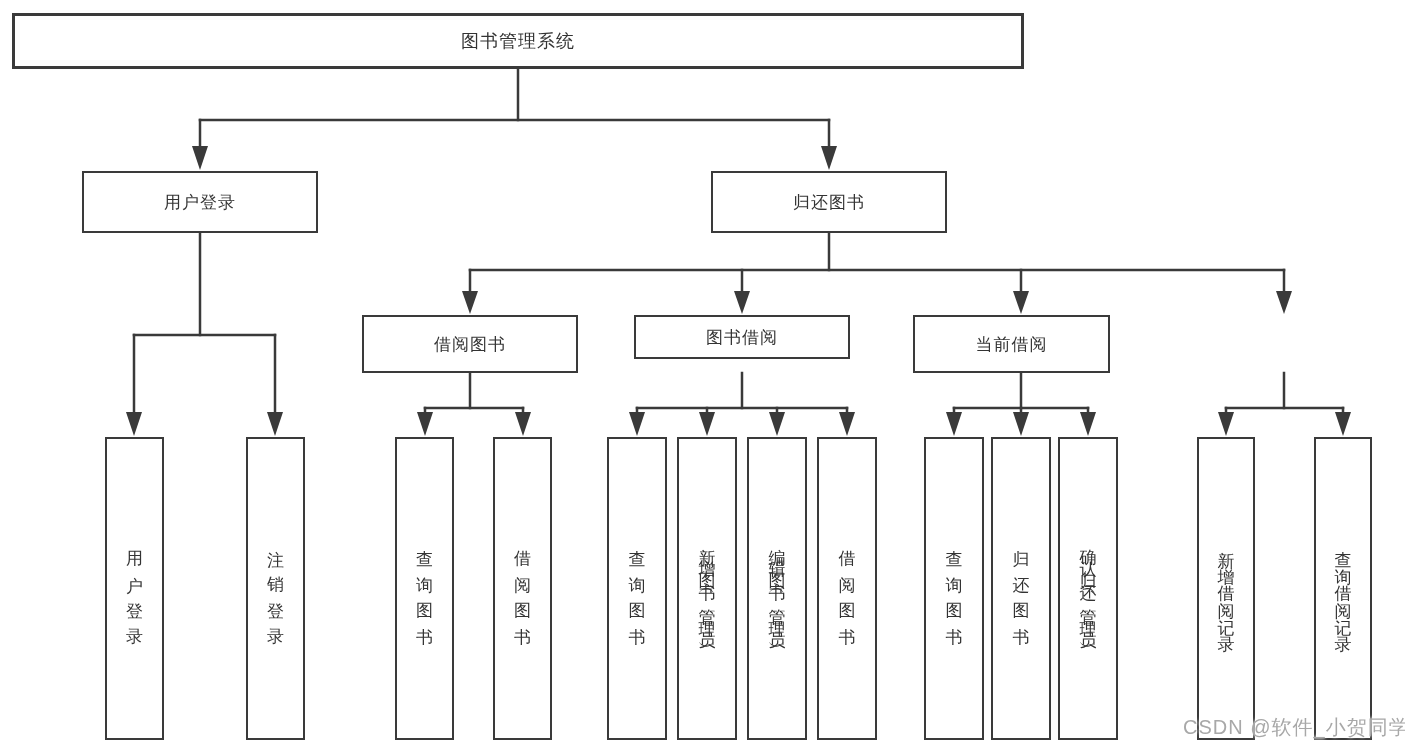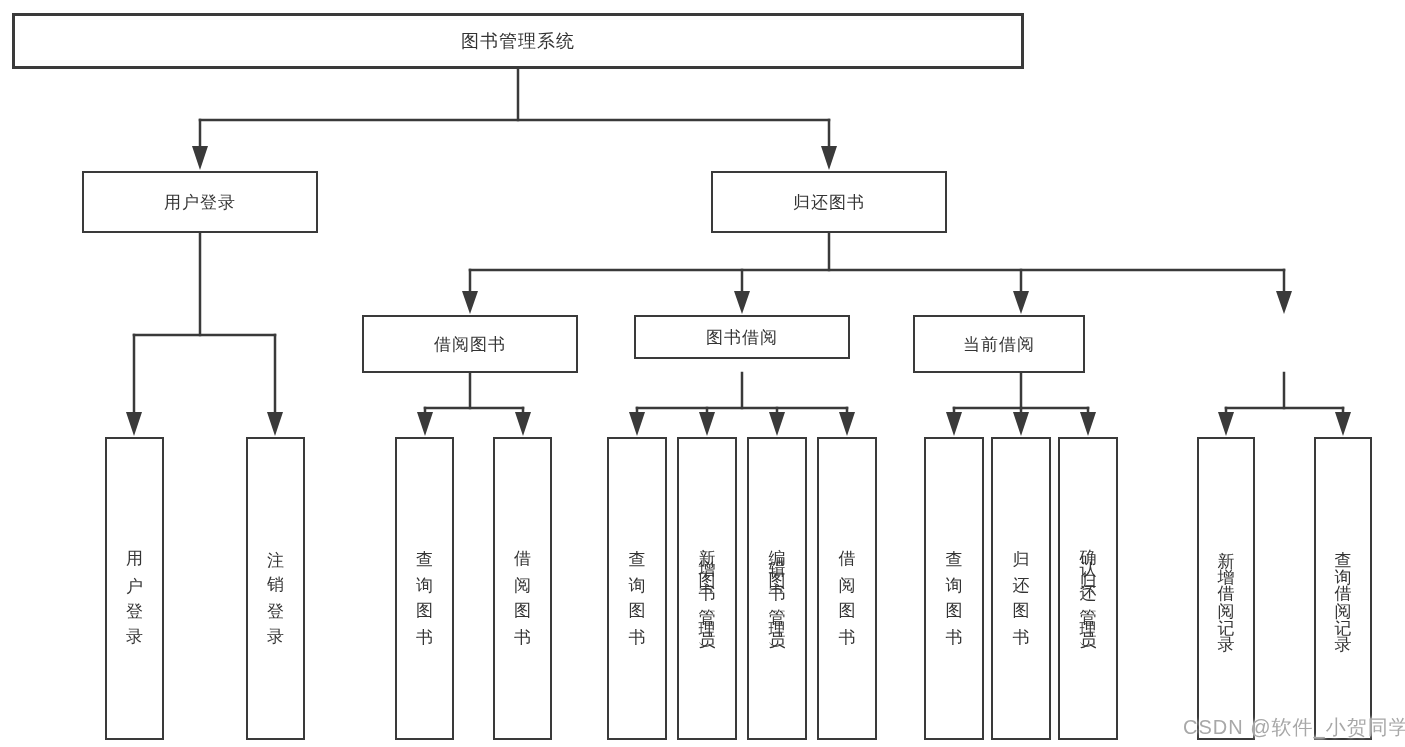--- a/index.html
+++ b/index.html
@@ -134,21 +134,21 @@
     </g>
   </svg>
 
   <div class="node root" style="left:12px;top:13px;width:1012px;height:56px">图书管理系统</div>
 
   <div class="node branch" style="left:82px;top:171px;width:236px;height:62px">用户登录</div>
   <div class="node branch" style="left:711px;top:171px;width:236px;height:62px">归还图书</div>
 
   <div class="node branch" style="left:362px;top:315px;width:216px;height:58px">借阅图书</div>
   <div class="node branch" style="left:634px;top:315px;width:216px;height:44px">图书借阅</div>
-  <div class="node branch" style="left:913px;top:315px;width:172px;height:58px">当前借阅</div>
+  <div class="node branch" style="left:913px;top:315px;width:197px;height:58px">当前借阅</div>
 
   <div class="node leaf sp4" style="left:105px;top:437px;width:59px;height:303px">用户登录</div>
   <div class="node leaf sp4" style="left:246px;top:437px;width:59px;height:303px">注销登录</div>
 
   <div class="node leaf sp4" style="left:395px;top:437px;width:59px;height:303px">查询图书</div>
   <div class="node leaf sp4" style="left:493px;top:437px;width:59px;height:303px">借阅图书</div>
 
   <div class="node leaf sp4" style="left:607px;top:437px;width:60px;height:303px">查询图书</div>
   <div class="node leaf sp9" style="left:677px;top:437px;width:60px;height:303px">新增图书（管理员）</div>
   <div class="node leaf sp9" style="left:747px;top:437px;width:60px;height:303px">编辑图书（管理员）</div>

